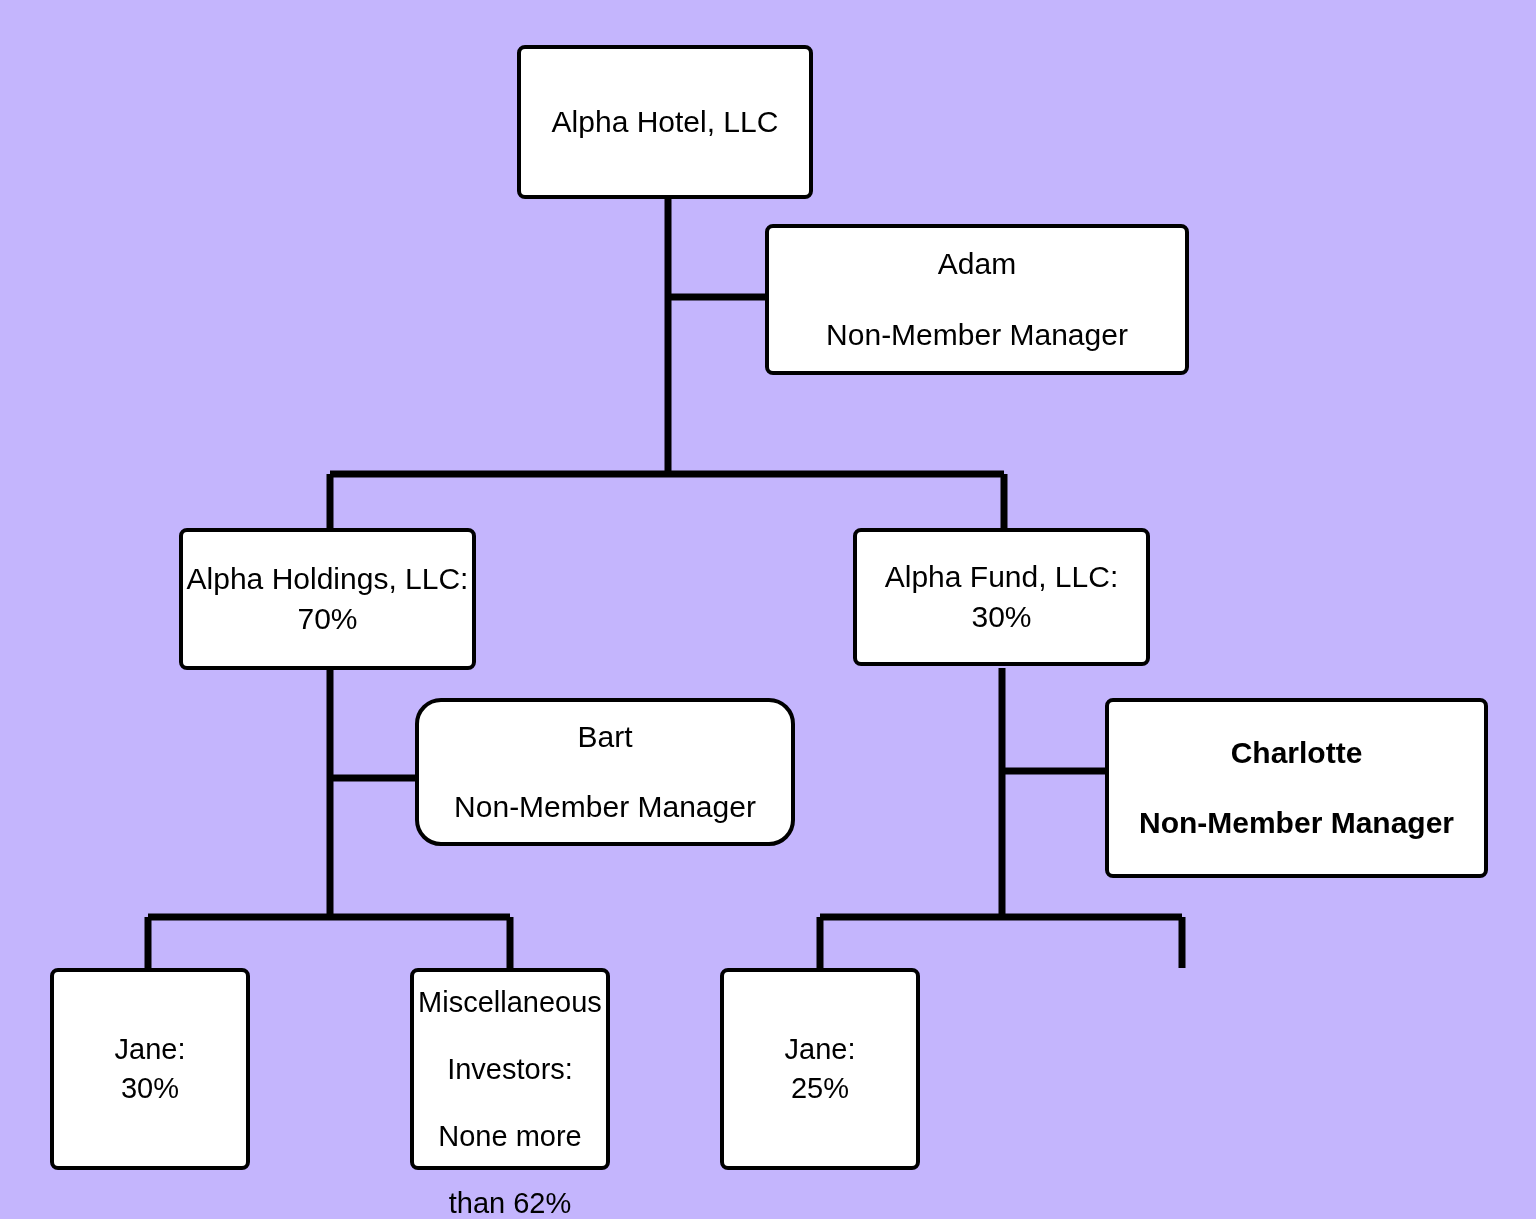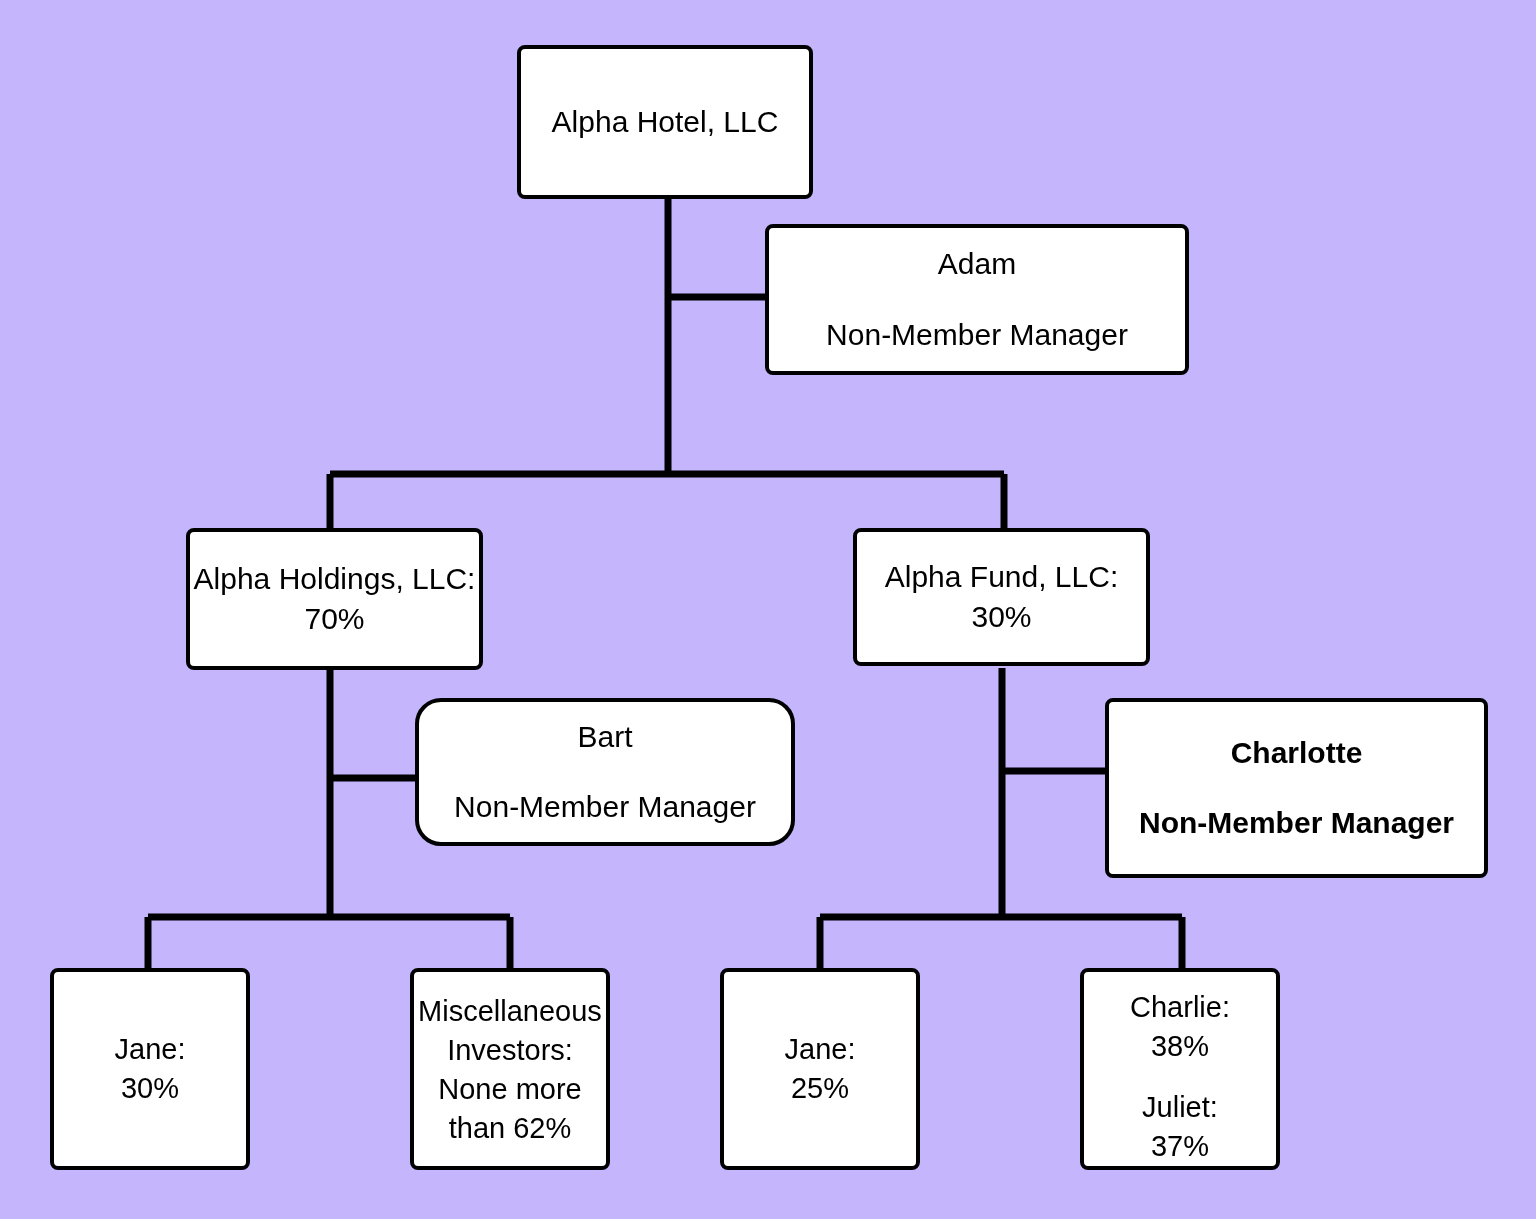--- a/index.html
+++ b/index.html
@@ -95,21 +95,21 @@
   <div class="node root vcenter" style="left:517px; top:45px; width:296px; height:154px;">
     <span class="line">Alpha Hotel, LLC</span>
   </div>
 
   <div class="node mgr vcenter" style="left:765px; top:224px; width:424px; height:151px;">
     <span class="line">Adam</span>
     <span class="spacer-sm"></span>
     <span class="line">Non-Member Manager</span>
   </div>
 
-  <div class="node entity vcenter" style="left:186px; top:528px; width:297px; height:142px;">
+  <div class="node entity vcenter" style="left:179px; top:528px; width:297px; height:142px;">
     <span class="line">Alpha Holdings, LLC:</span>
     <span class="line">70%</span>
   </div>
 
   <div class="node entity vcenter" style="left:853px; top:528px; width:297px; height:138px;">
     <span class="line">Alpha Fund, LLC:</span>
     <span class="line">30%</span>
   </div>
 
   <div class="node mgr vcenter" style="left:415px; top:698px; width:380px; height:148px;border-radius:26px;">
@@ -122,33 +122,26 @@
     <span class="line">Charlotte</span>
     <span class="spacer-sm"></span>
     <span class="line">Non-Member Manager</span>
   </div>
 
   <div class="node leaf vcenter" style="left:50px; top:968px; width:200px; height:202px;">
     <span class="line">Jane:</span>
     <span class="line">30%</span>
   </div>
 
-  <div class="node leaf vtop" style="left:410px; top:968px; width:200px; height:202px; padding-top:20px;">
+  <div class="node leaf vtop" style="left:410px; top:968px; width:200px; height:202px; padding-top:11px;gap:28px;">
     <span class="line">Miscellaneous</span>
     <span class="line">Investors:</span>
     <span class="line">None more</span>
     <span class="line">than 62%</span>
   </div>
 
   <div class="node leaf vcenter" style="left:720px; top:968px; width:200px; height:202px;">
     <span class="line">Jane:</span>
     <span class="line">25%</span>
   </div>
 
-  <div class="node leaf vtop" style="left:1080px; top:968px; width:200px; height:202px; padding-top:16px;">
-    <span class="line">Charlie:</span>
-    <span class="line">38%</span>
-    <span class="spacer-md"></span>
-    <span class="line">Juliet:</span>
-    <span class="line">37%</span>
-  </div>
 
 </div>
 
 </body></html>

